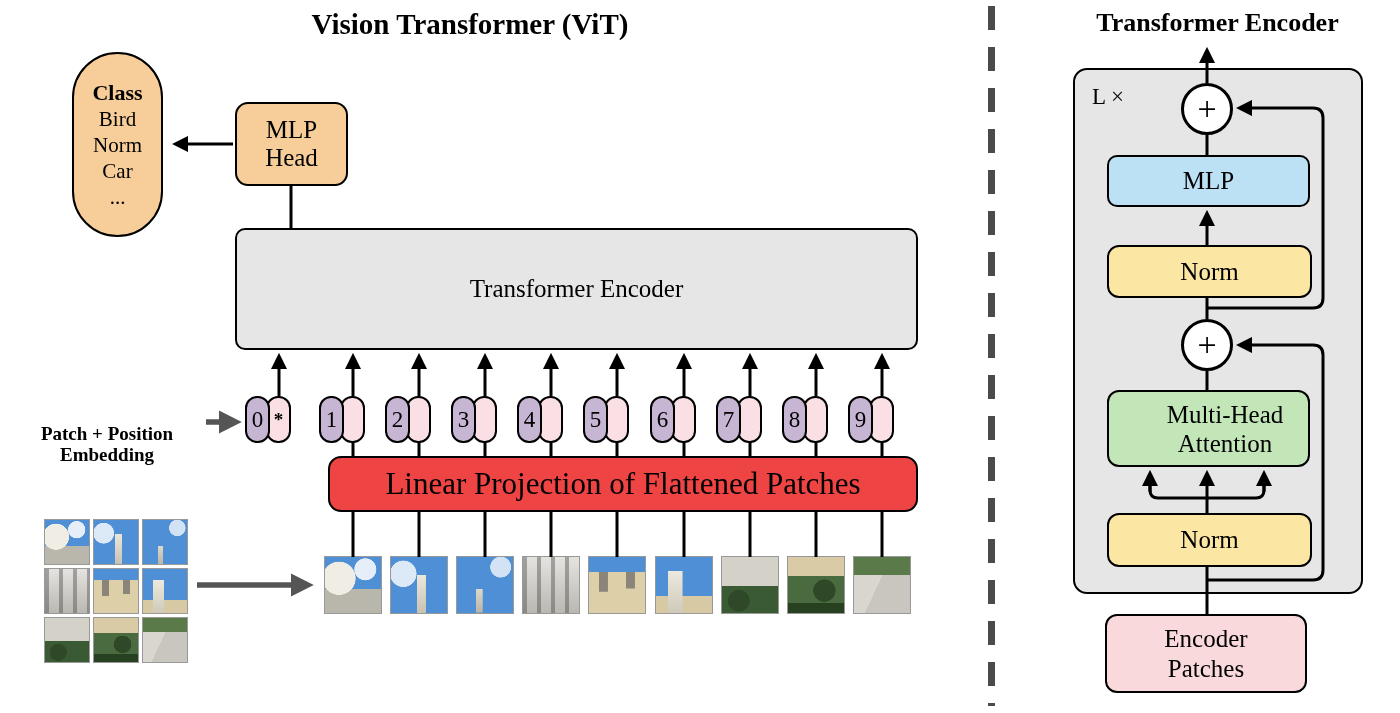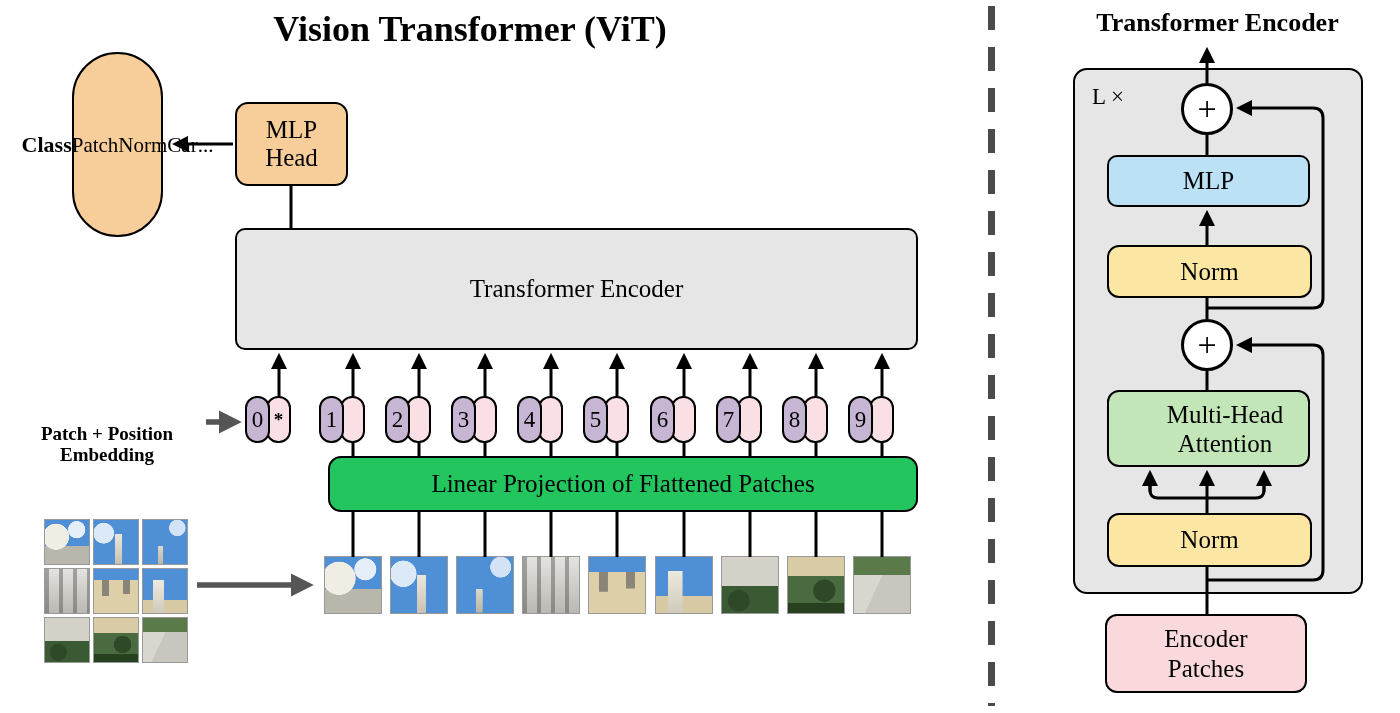--- a/index.html
+++ b/index.html
@@ -2,31 +2,31 @@
 <html><head>
 <meta charset="utf-8">
 <style>
   html,body{margin:0;padding:0;background:#fff;}
   .stage{position:relative;width:1400px;height:713px;background:#ffffff;overflow:hidden;
          font-family:"Liberation Serif", serif;color:#000;}
   .abs{position:absolute;}
   .box{position:absolute;border:2.5px solid #000;box-sizing:border-box;
        display:flex;align-items:center;justify-content:center;text-align:center;z-index:1;}
   .prewrap{white-space:pre-line;}
-  .title{position:absolute;font-weight:bold;font-size:36px;text-align:center;z-index:1;}
+  .title{position:absolute;font-weight:bold;font-size:29px;text-align:center;z-index:1;}
   
   .class-bubble{left:72px;top:52px;width:91px;height:185px;border-radius:46px;
-        background:#F7CE99;font-size:21px;line-height:26px;}
+        background:#F7CE99;flex-direction:column;font-size:21px;line-height:26px;}
   .class-bubble .hd{font-weight:bold;font-size:22px;}
   .mlp-head{left:235px;top:102px;width:113px;height:84px;border-radius:13px;
         background:#F7CE99;font-size:25px;line-height:28px;}
   .encoder-big{left:235px;top:228px;width:683px;height:122px;border-radius:10px;
         background:#E6E6E6;font-size:25px;}
   .linproj{left:328px;top:456px;width:590px;height:56px;border-radius:13px;
-        background:#22c55e;font-size:25px;}
+        background:#ef4444;font-size:31px;}
   
   .tokpair{position:absolute;top:396px;width:46px;height:47px;z-index:3;}
   .pill{position:absolute;width:25px;height:47px;border:2.5px solid #000;border-radius:12px;
         box-sizing:border-box;display:flex;align-items:center;justify-content:center;
         font-size:23px;}
   .pill.purple{left:0;background:#C6B5D3;z-index:2;}
   .pill.pink{right:0;background:#FAE0E4;z-index:1;font-weight:bold;font-size:19px;}
   
   .patch{position:absolute;top:557px;width:56px;height:56px;z-index:1;box-shadow:0 0 0 1px #999;
          background-repeat:no-repeat;}
@@ -95,21 +95,21 @@
 </head>
 <body>
 
 <div class="stage">
 
   <div class="title" style="left:270px;top:8px;width:400px;">Vision Transformer (ViT)</div>
   <div class="title" style="left:1040px;top:8px;width:355px;font-size:26px;">Transformer Encoder</div>
 
   <div class="box class-bubble">
     <span class="hd">Class</span>
-    <span>Patch</span>
+    <span>Bird</span>
     <span>Norm</span>
     <span>Car</span>
     <span>...</span>
   </div>
 
   <div class="box mlp-head prewrap">MLP
 Head</div>
 
   <div class="box encoder-big">Transformer Encoder</div>
 

